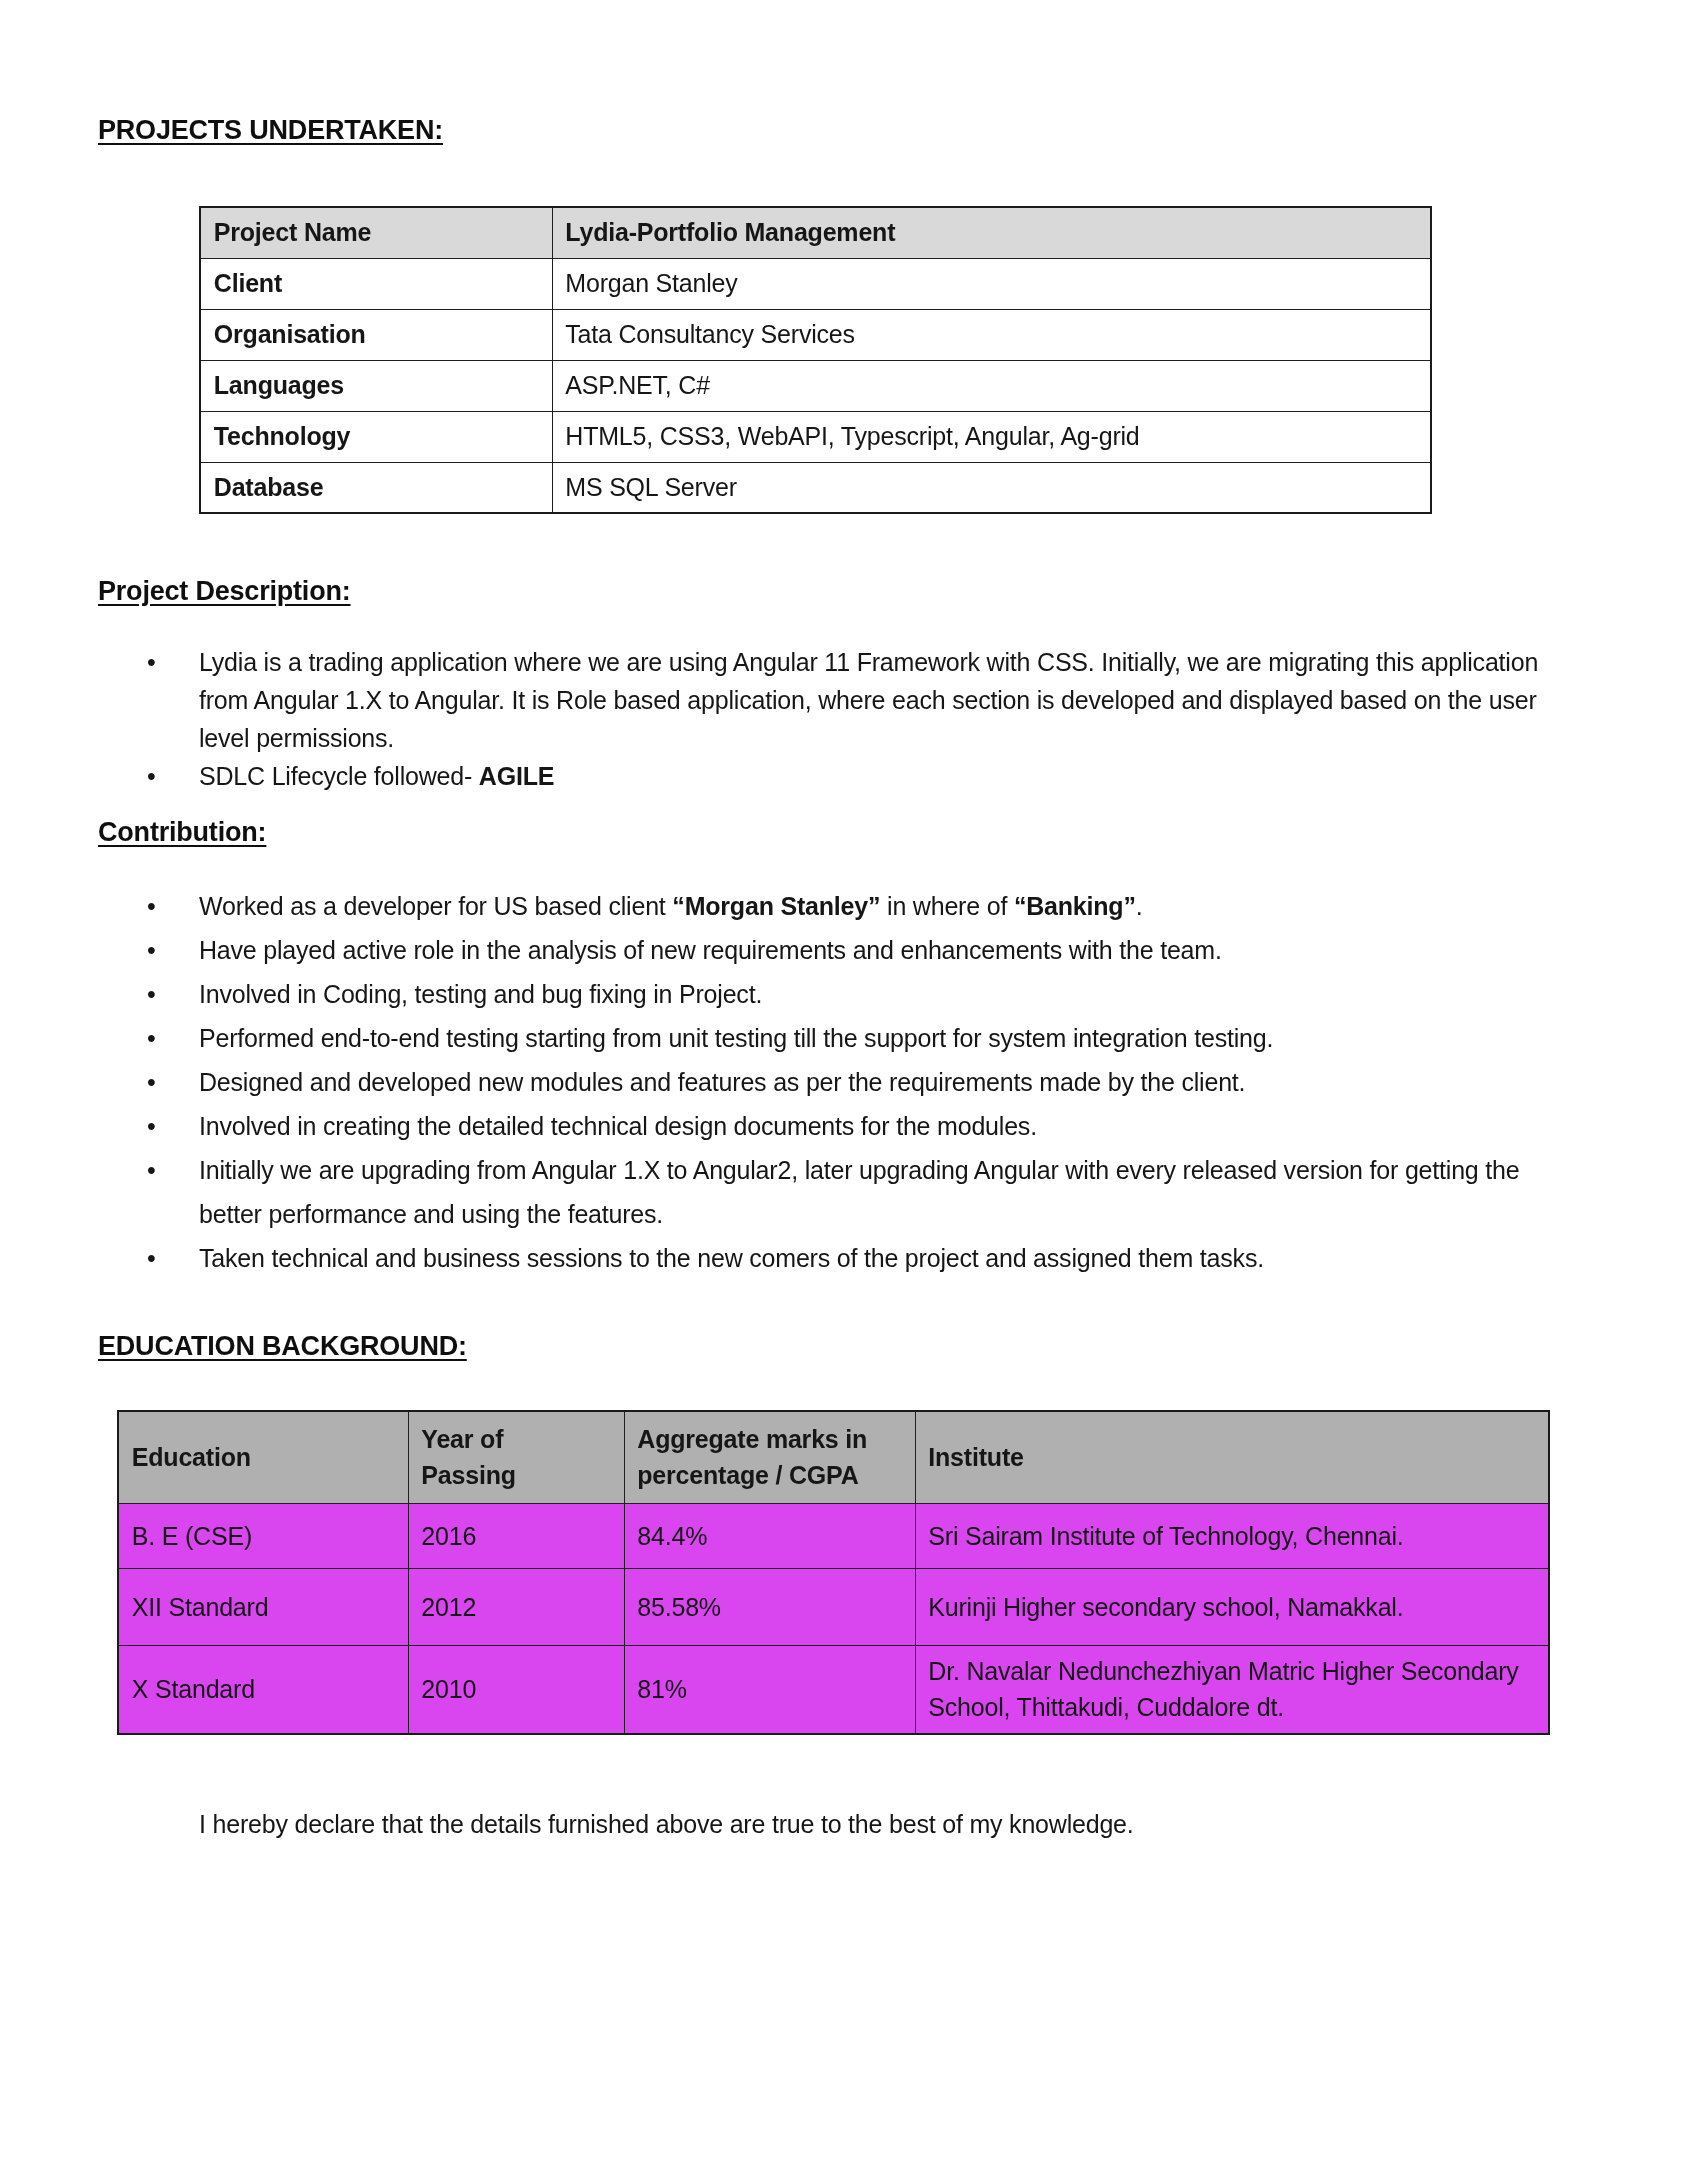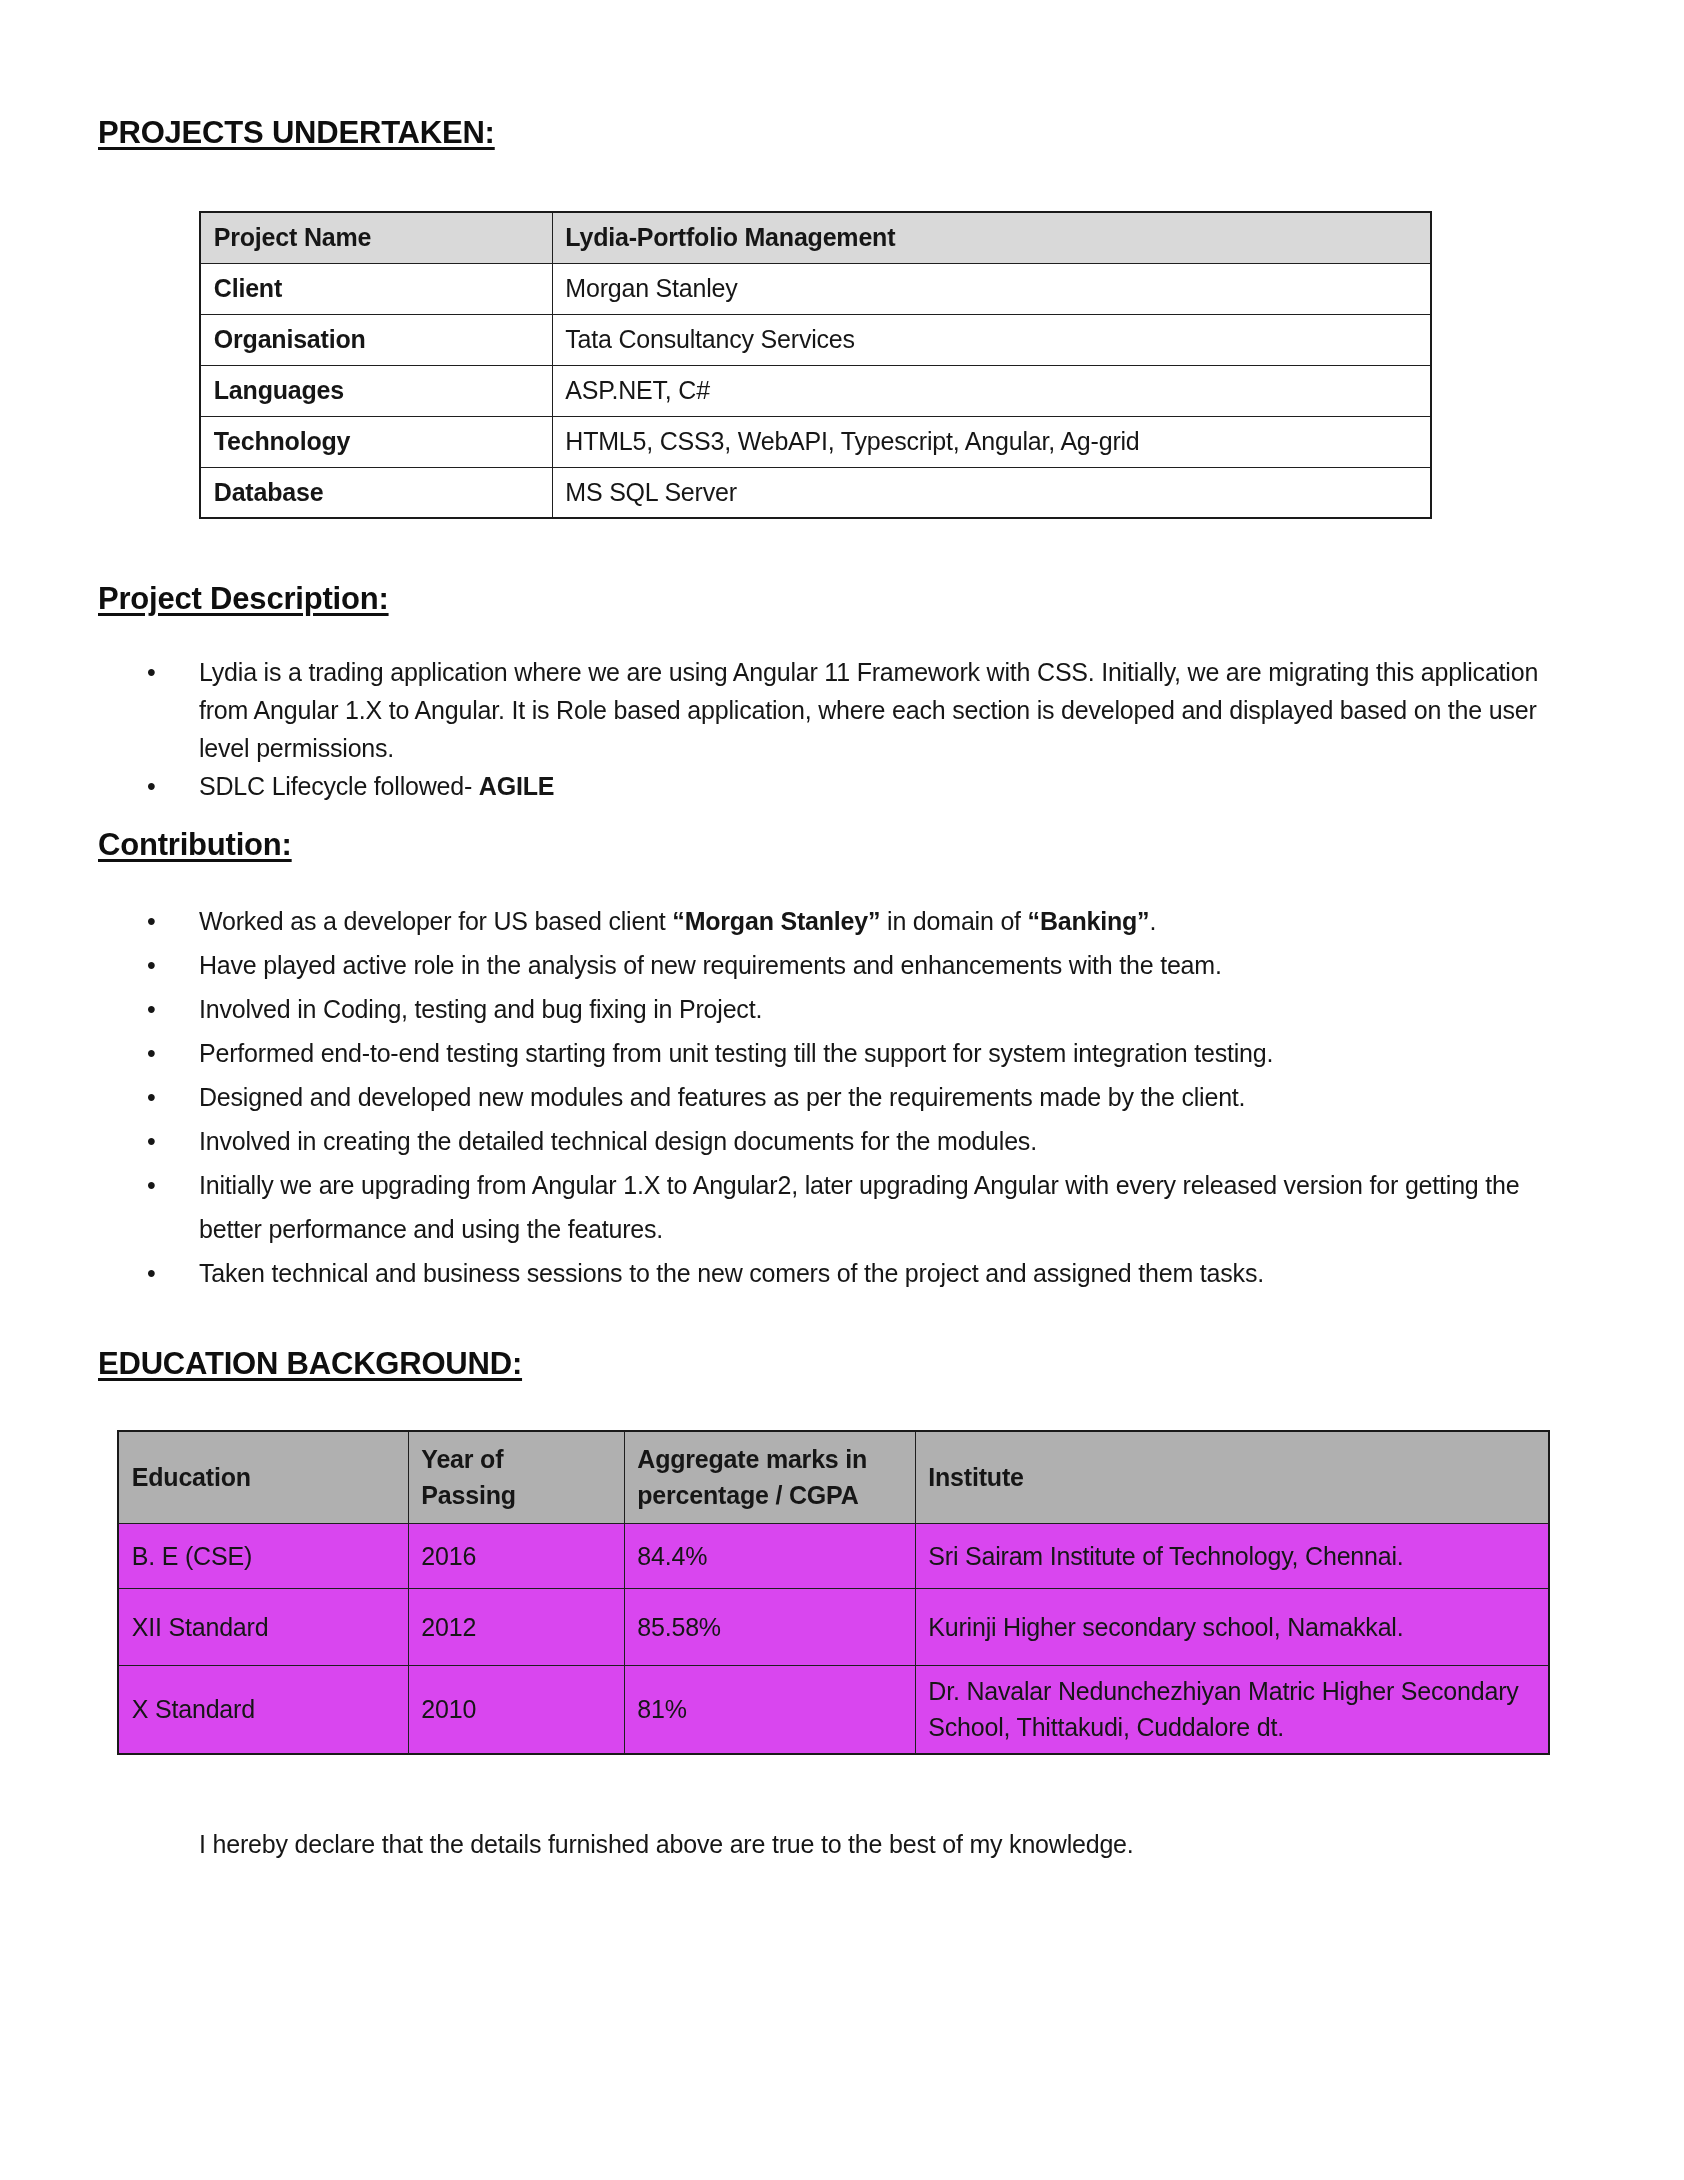--- a/index.html
+++ b/index.html
@@ -11,21 +11,21 @@
     margin: 0 auto;
     background: #ffffff;
     color: #161616;
     font-family: "Liberation Sans", sans-serif;
     font-size: 25px;
     letter-spacing: -0.2px;
     padding: 115px 143px 0 98px;
     overflow: hidden;
   }
   .section-title {
-    font-size: 31px;
+    font-size: 27px;
     font-weight: bold;
     text-decoration: underline;
     text-underline-offset: 4.3px;
     color: #0f0f0f;
     margin: 0;
   }
   
   table.project {
     border-collapse: collapse;
     margin: 60px 0 0 101px;
@@ -144,21 +144,21 @@
     </li>
     <li>
       <span>SDLC Lifecycle followed- </span><span class="b">AGILE</span>
     </li>
   </ul>
 
   <h2 class="section-title h-contrib">Contribution:</h2>
 
   <ul class="bullets wide">
     <li>
-      <span>Worked as a developer for US based client </span><span class="b">“Morgan Stanley”</span><span> in domain of </span><span class="b">“Banking”</span><span>.</span>
+      <span>Worked as a developer for US based client </span><span class="b">“Morgan Stanley”</span><span> in where of </span><span class="b">“Banking”</span><span>.</span>
     </li>
     <li><span>Have played active role in the analysis of new requirements and enhancements with the team.</span></li>
     <li><span>Involved in Coding, testing and bug fixing in Project.</span></li>
     <li><span>Performed end-to-end testing starting from unit testing till the support for system integration testing.</span></li>
     <li><span>Designed and developed new modules and features as per the requirements made by the client.</span></li>
     <li><span>Involved in creating the detailed technical design documents for the modules.</span></li>
     <li><span>Initially we are upgrading from Angular 1.X to Angular2, later upgrading Angular with every released version for getting the better performance and using the features.</span></li>
     <li><span>Taken technical and business sessions to the new comers of the project and assigned them tasks.</span></li>
   </ul>
 

